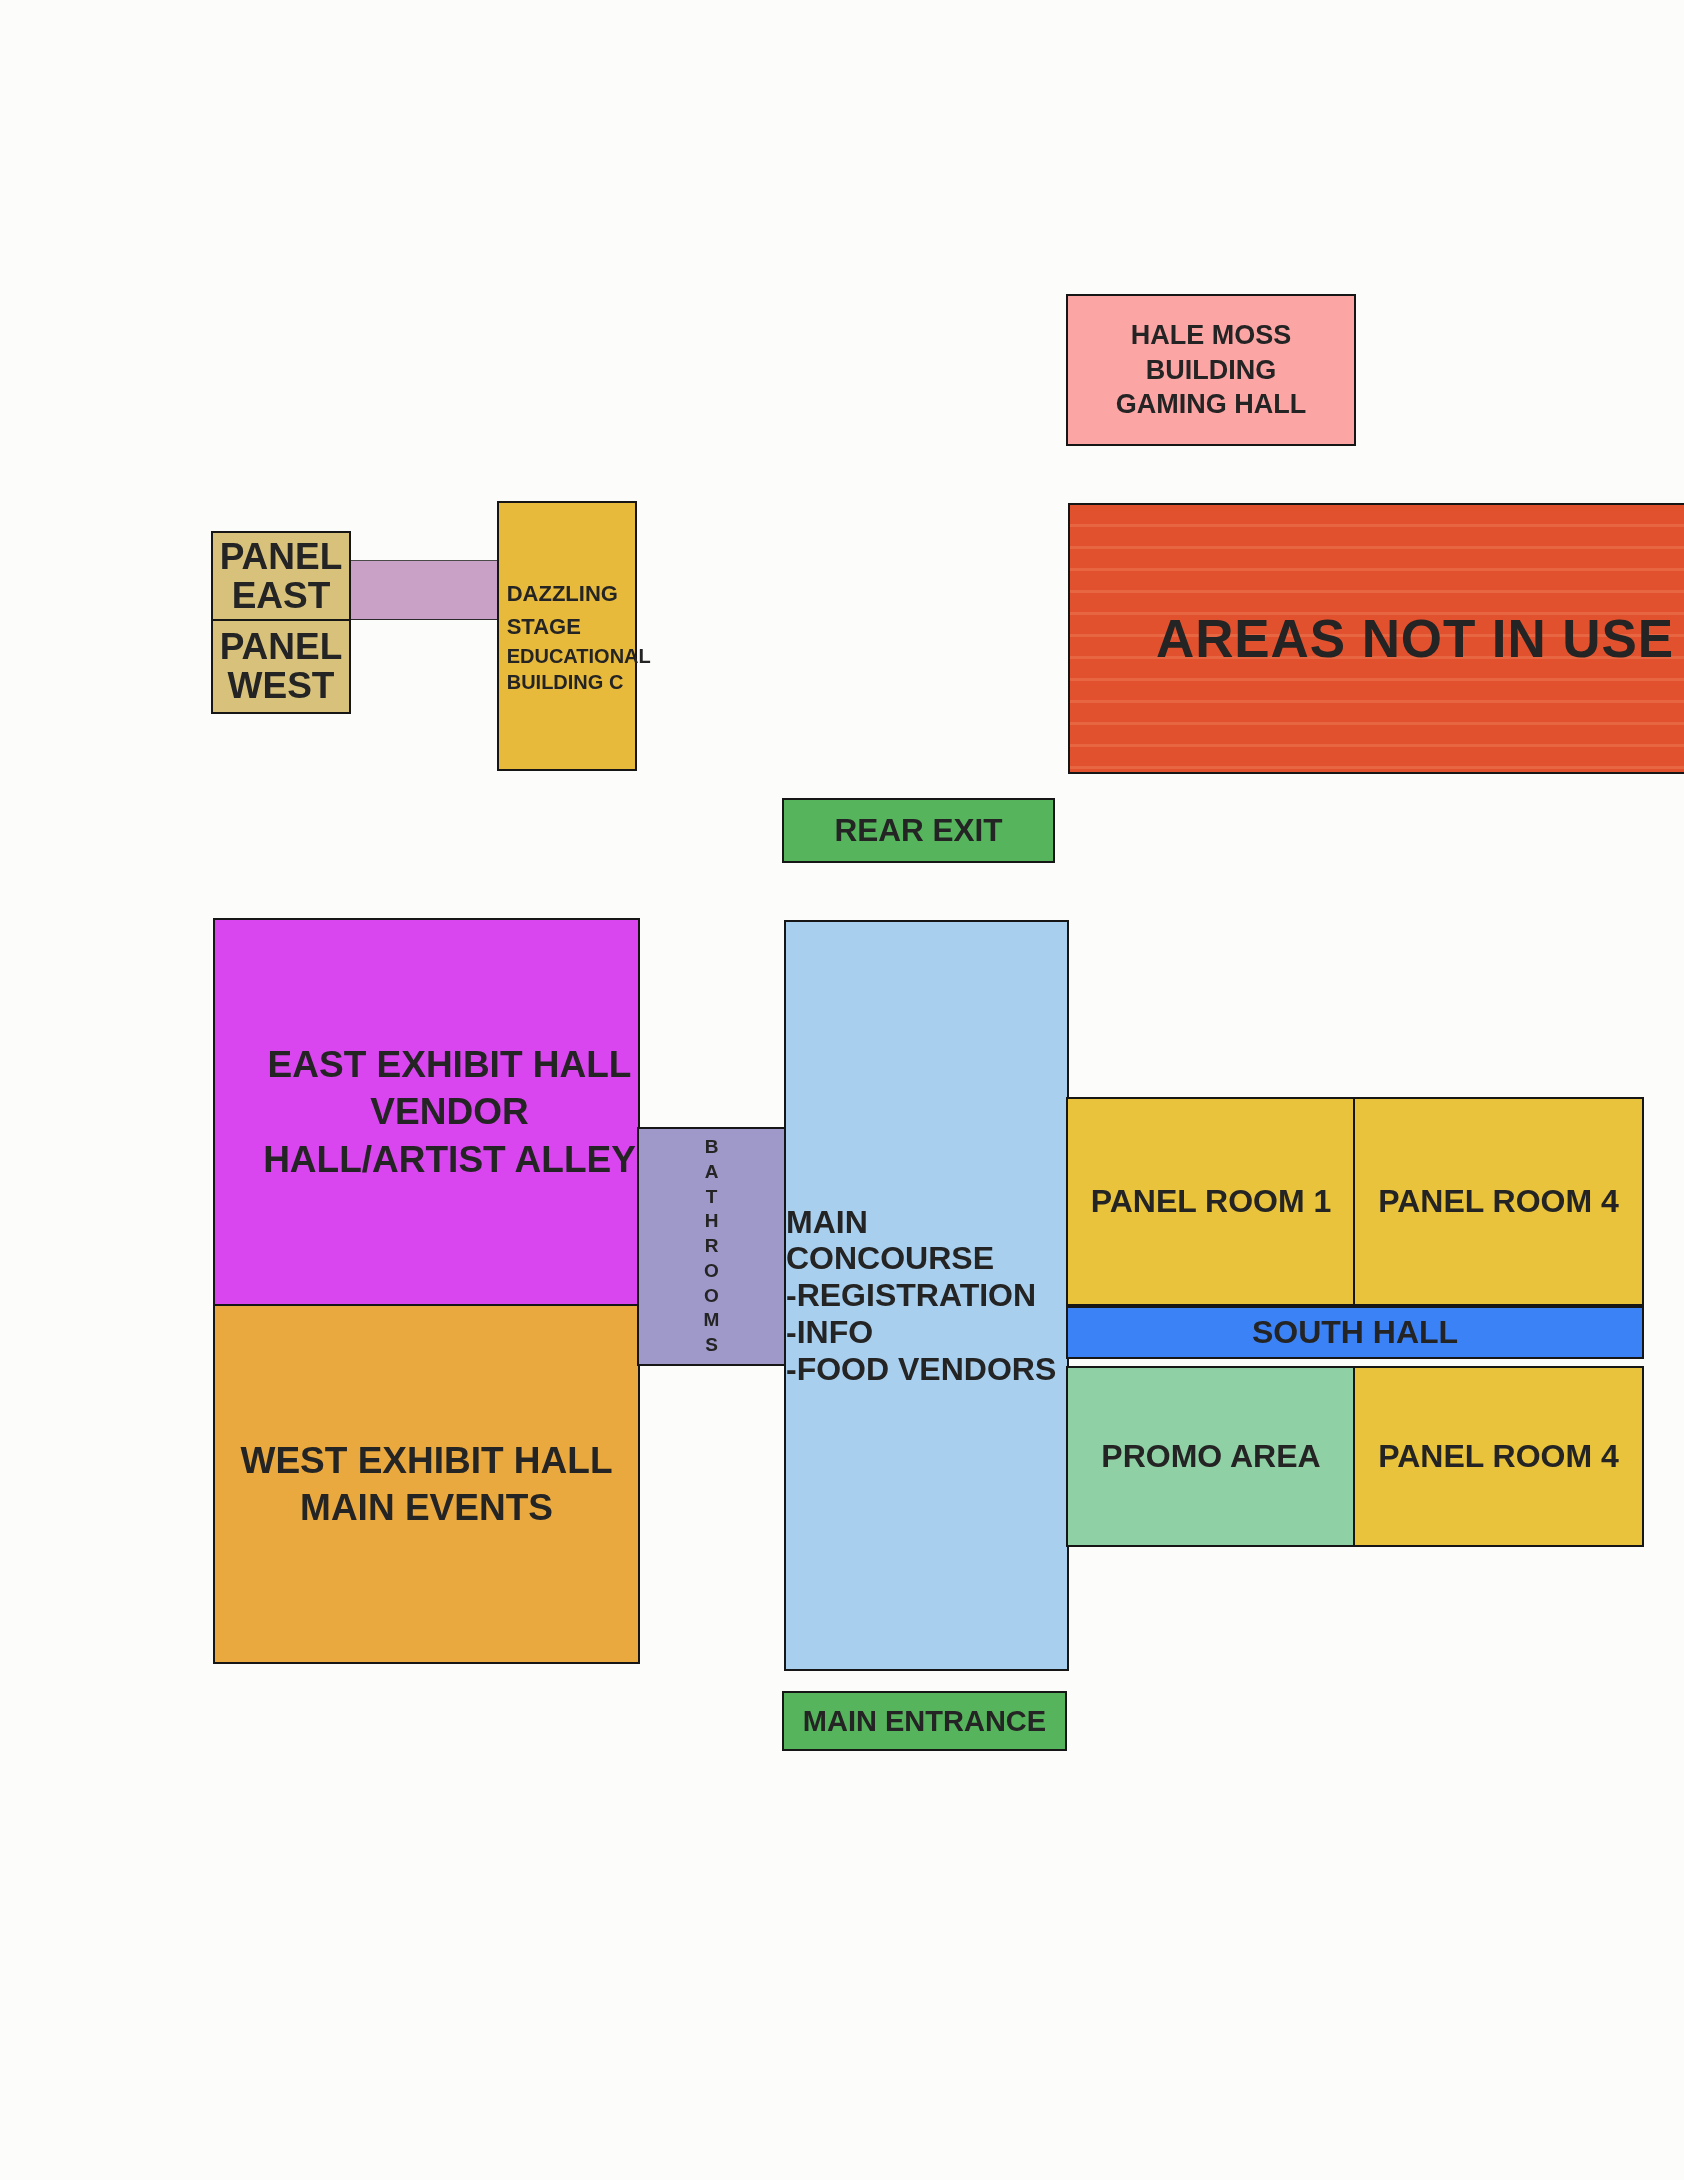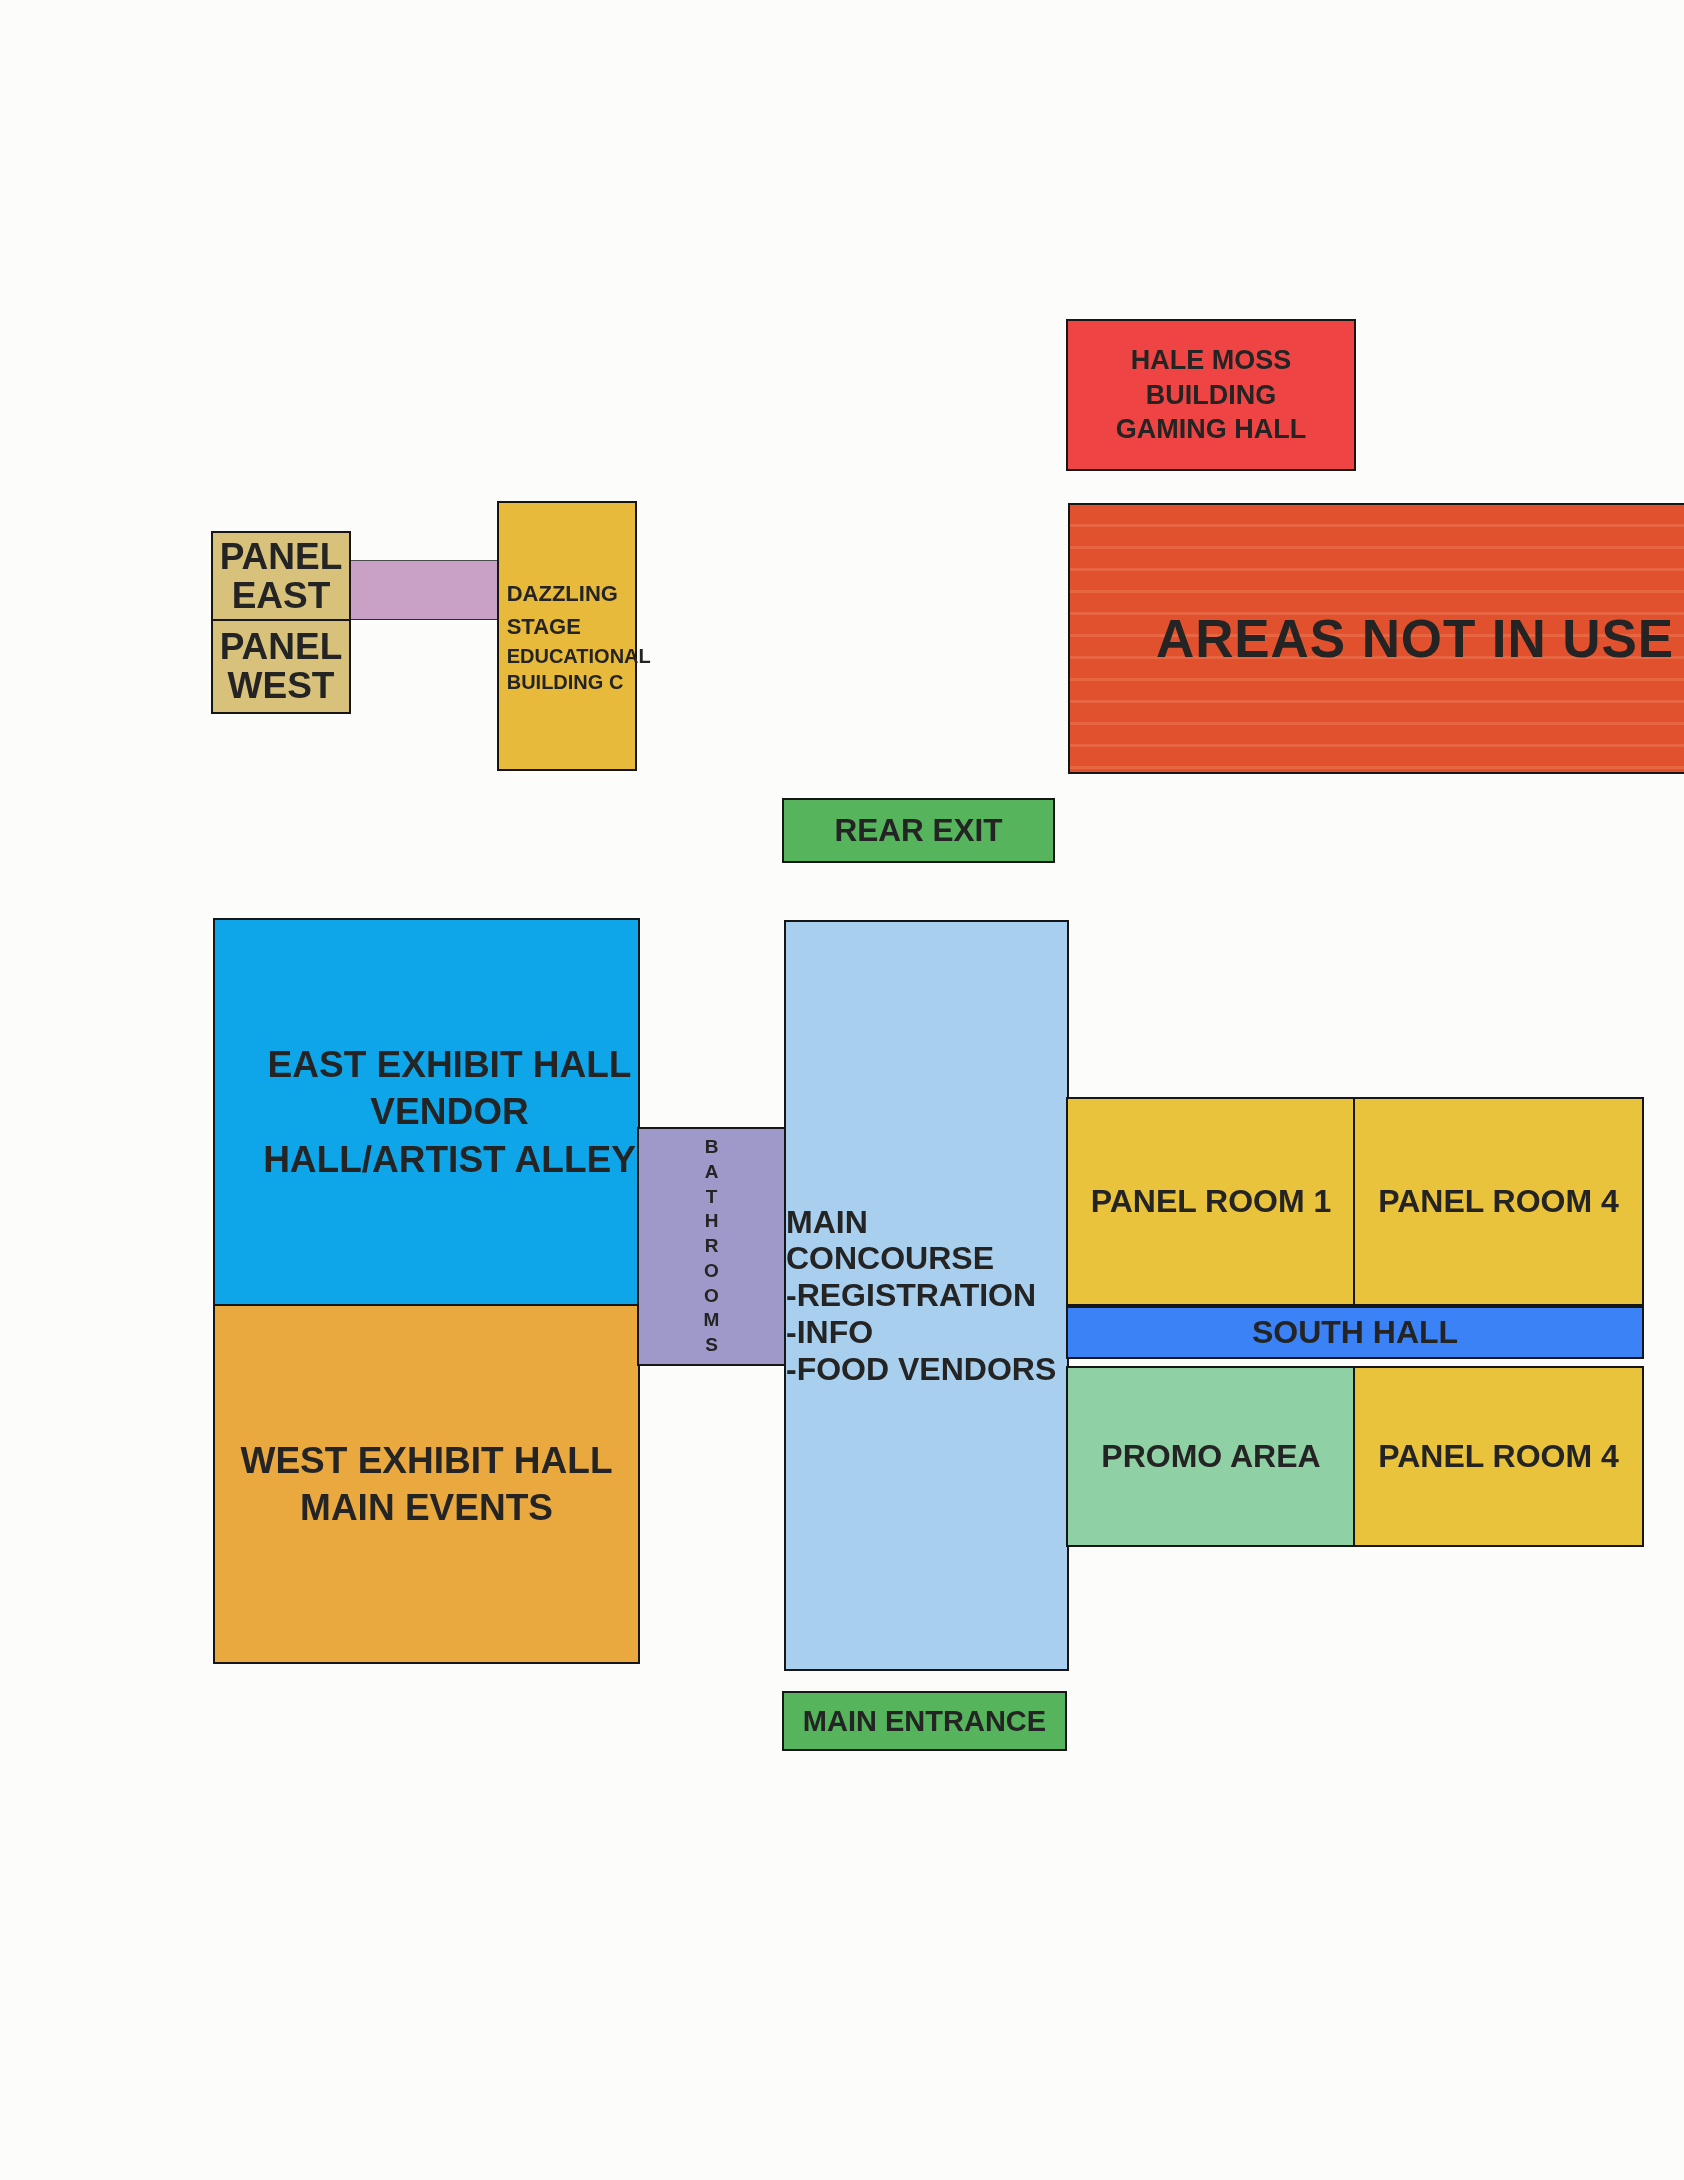--- a/index.html
+++ b/index.html
@@ -52,21 +52,21 @@
   .south-hall{left:1066px;top:1306px;width:578px;height:53px;font-size:32px;}
   .promo-area{left:1066px;top:1366px;width:290px;height:181px;font-size:32px;}
   .panel-room-3{left:1353px;top:1366px;width:291px;height:181px;font-size:32px;}
   .main-entrance{left:782px;top:1691px;width:285px;height:60px;font-size:29px;}
 </style>
 </head>
 <body>
 
 <div class="page">
 
-  <div class="room hale-moss" style="background-color: #ef4444; margin-top: 25px;">
+  <div class="room hale-moss" style="background-color: #fca5a5;">
     <span class="lbl">HALE MOSS
 BUILDING
 GAMING HALL</span>
   </div>
 
   <div class="corridor" style="background-color: rgb(201, 161, 198);"></div>
 
   <div class="room panel-east" style="background-color: rgb(215, 193, 123);">
     <span class="lbl">PANEL
 EAST</span>
@@ -85,21 +85,21 @@
   </div>
 
   <div class="room areas-not-in-use" style="background-color: rgb(226, 81, 45);">
     <span class="lbl">AREAS NOT IN USE</span>
   </div>
 
   <div class="room rear-exit" style="background-color: rgb(85, 180, 92);">
     <span class="lbl">REAR EXIT</span>
   </div>
 
-  <div class="room east-exhibit" style="background-color: #0ea5e9; padding-left: 46px;">
+  <div class="room east-exhibit" style="background-color: #d946ef; padding-left: 46px;">
     <span class="lbl">EAST EXHIBIT HALL
 VENDOR
 HALL/ARTIST ALLEY</span>
   </div>
 
   <div class="room west-exhibit" style="background-color: rgb(234, 169, 62);">
     <span class="lbl">WEST EXHIBIT HALL
 MAIN EVENTS</span>
   </div>
 

